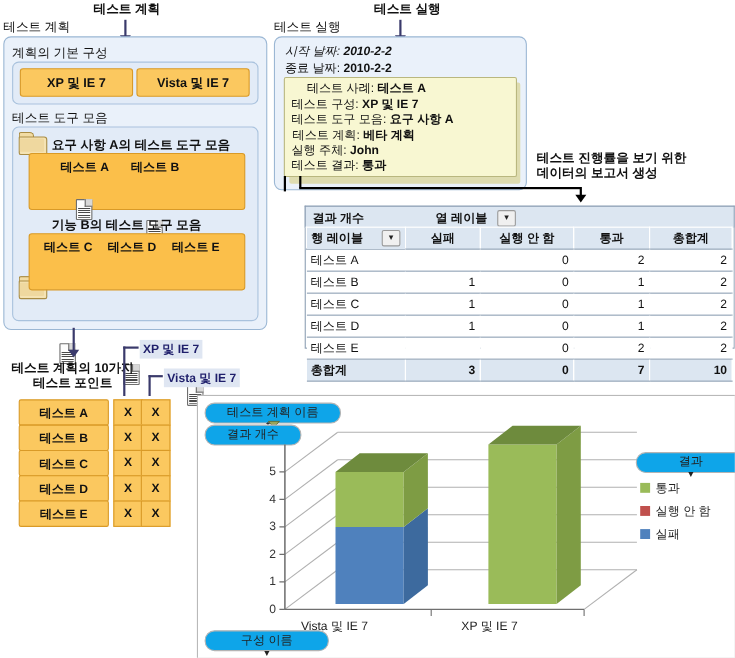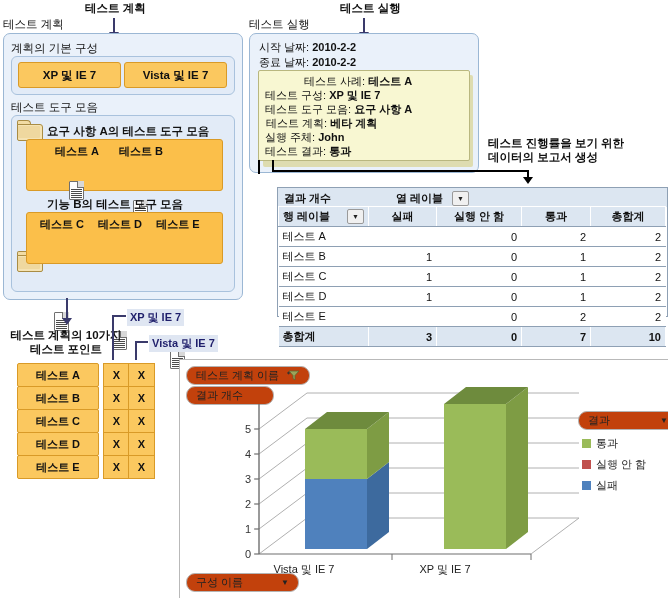--- a/index.html
+++ b/index.html
@@ -101,23 +101,23 @@
   .pivot-wrap{border:1px solid #8ea0b4;background:#fff;}
   .ddbtn{
     display:inline-flex;align-items:center;justify-content:center;
     width:15px;height:13px;background:#f0f0f0;border:1px solid #9a9a9a;border-radius:2px;
     font-size:7px;color:#222;line-height:1;vertical-align:middle;
   }
 
   
   .chartpanel{border:1px solid #b9b9b9;background:#fff;}
   .pillbtn{
-    background:#c2410c;border:1px solid #b4b4b4;border-radius:9px;
+    background:#0ea5e9;border:1px solid #b4b4b4;border-radius:9px;
     font-size:11px;color:#222;display:flex;align-items:center;
-    padding:0 9px;white-space:nowrap;height:17px;
+    padding:0 9px;white-space:nowrap;height:17px;flex-direction:column;
   }
   .pillbtn .cap{flex:1;}
   .axis-tick{font-size:11px;color:#333;text-align:right;}
   .cat-label{font-size:11px;color:#222;text-align:center;white-space:nowrap;}
   .legend-item{display:flex;align-items:center;gap:5px;font-size:11px;color:#222;white-space:nowrap;}
   .swatch{width:9px;height:9px;display:inline-block;}
 
   
   .hl-label{
     background:#dfe6f2;font-size:11px;font-weight:bold;color:#1f1f6b;
@@ -206,33 +206,33 @@
 <div class="abs testname nosel" style="left:150px;top:217px;width:56px;">테스트 E</div>
 <div class="abs doc" style="left:170px;top:234px;">
   <div class="page"></div>
     <div class="fold"></div>
     <div class="lines"></div>
 </div>
 
 <div class="abs panel-title nosel" style="left:249px;top:17px;">테스트 실행</div>
 <div class="abs bluepanel" style="left:249px;top:33px;width:228px;height:138px;"></div>
 
-<div class="abs datestr nosel" style="left:259px;top:40px;">
+<div class="abs datestr nosel" style="left:259px;top:40px;font-style:italic;">
   <span>시작 날짜:</span>
   <b>2010-2-2</b>
 </div>
 <div class="abs datestr nosel" style="left:259px;top:55px;">
   <span>종료 날짜:</span>
   <b>2010-2-2</b>
 </div>
 
 <div class="abs runcard-shadow" style="left:263px;top:75px;width:210px;height:92px;"></div>
 <div class="abs runcard" style="left:258px;top:70px;width:210px;height:89px;"></div>
 
-<div class="abs runline nosel" style="left:272px;top:74px;padding-left:32px;">
+<div class="abs runline nosel" style="left:247px;top:74px;padding-left:32px;">
   <span>테스트 사례:</span>
   <b>테스트 A</b>
 </div>
 <div class="abs runline nosel" style="left:265px;top:88px;">
   <span>테스트 구성:</span>
   <b>XP 및 IE 7</b>
 </div>
 <div class="abs runline nosel" style="left:265px;top:102px;">
   <span>테스트 도구 모음:</span>
   <b>요구 사항 A</b>

